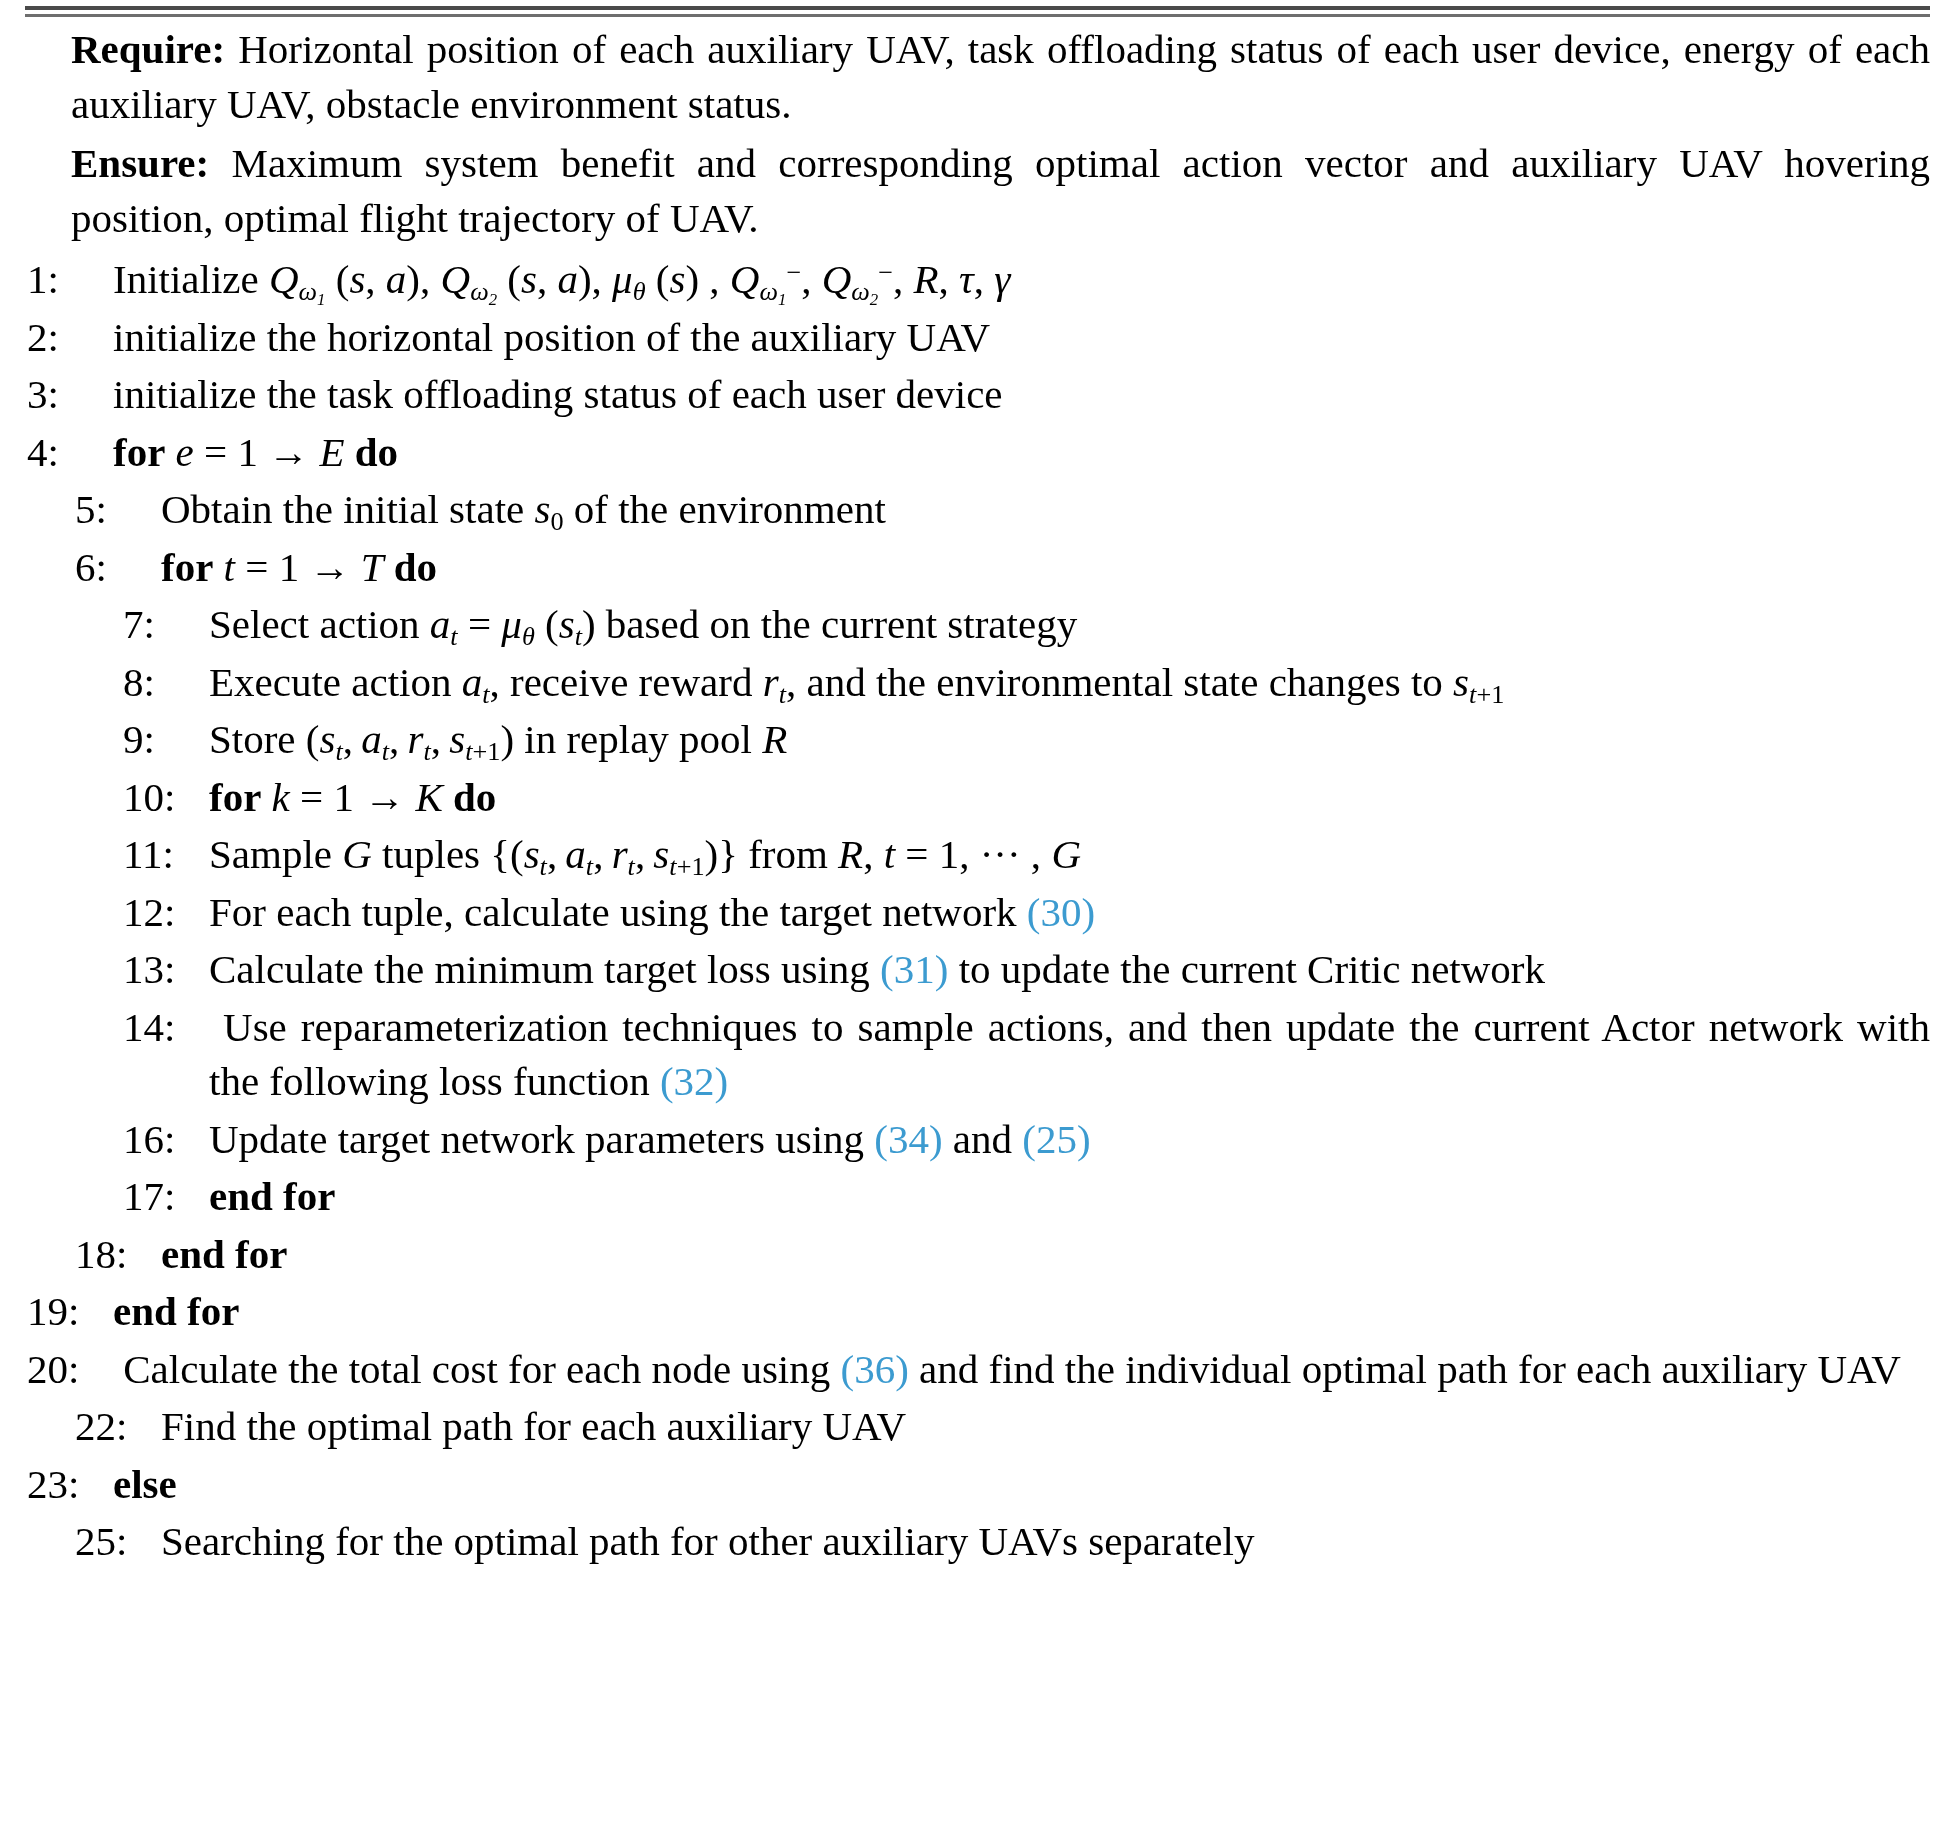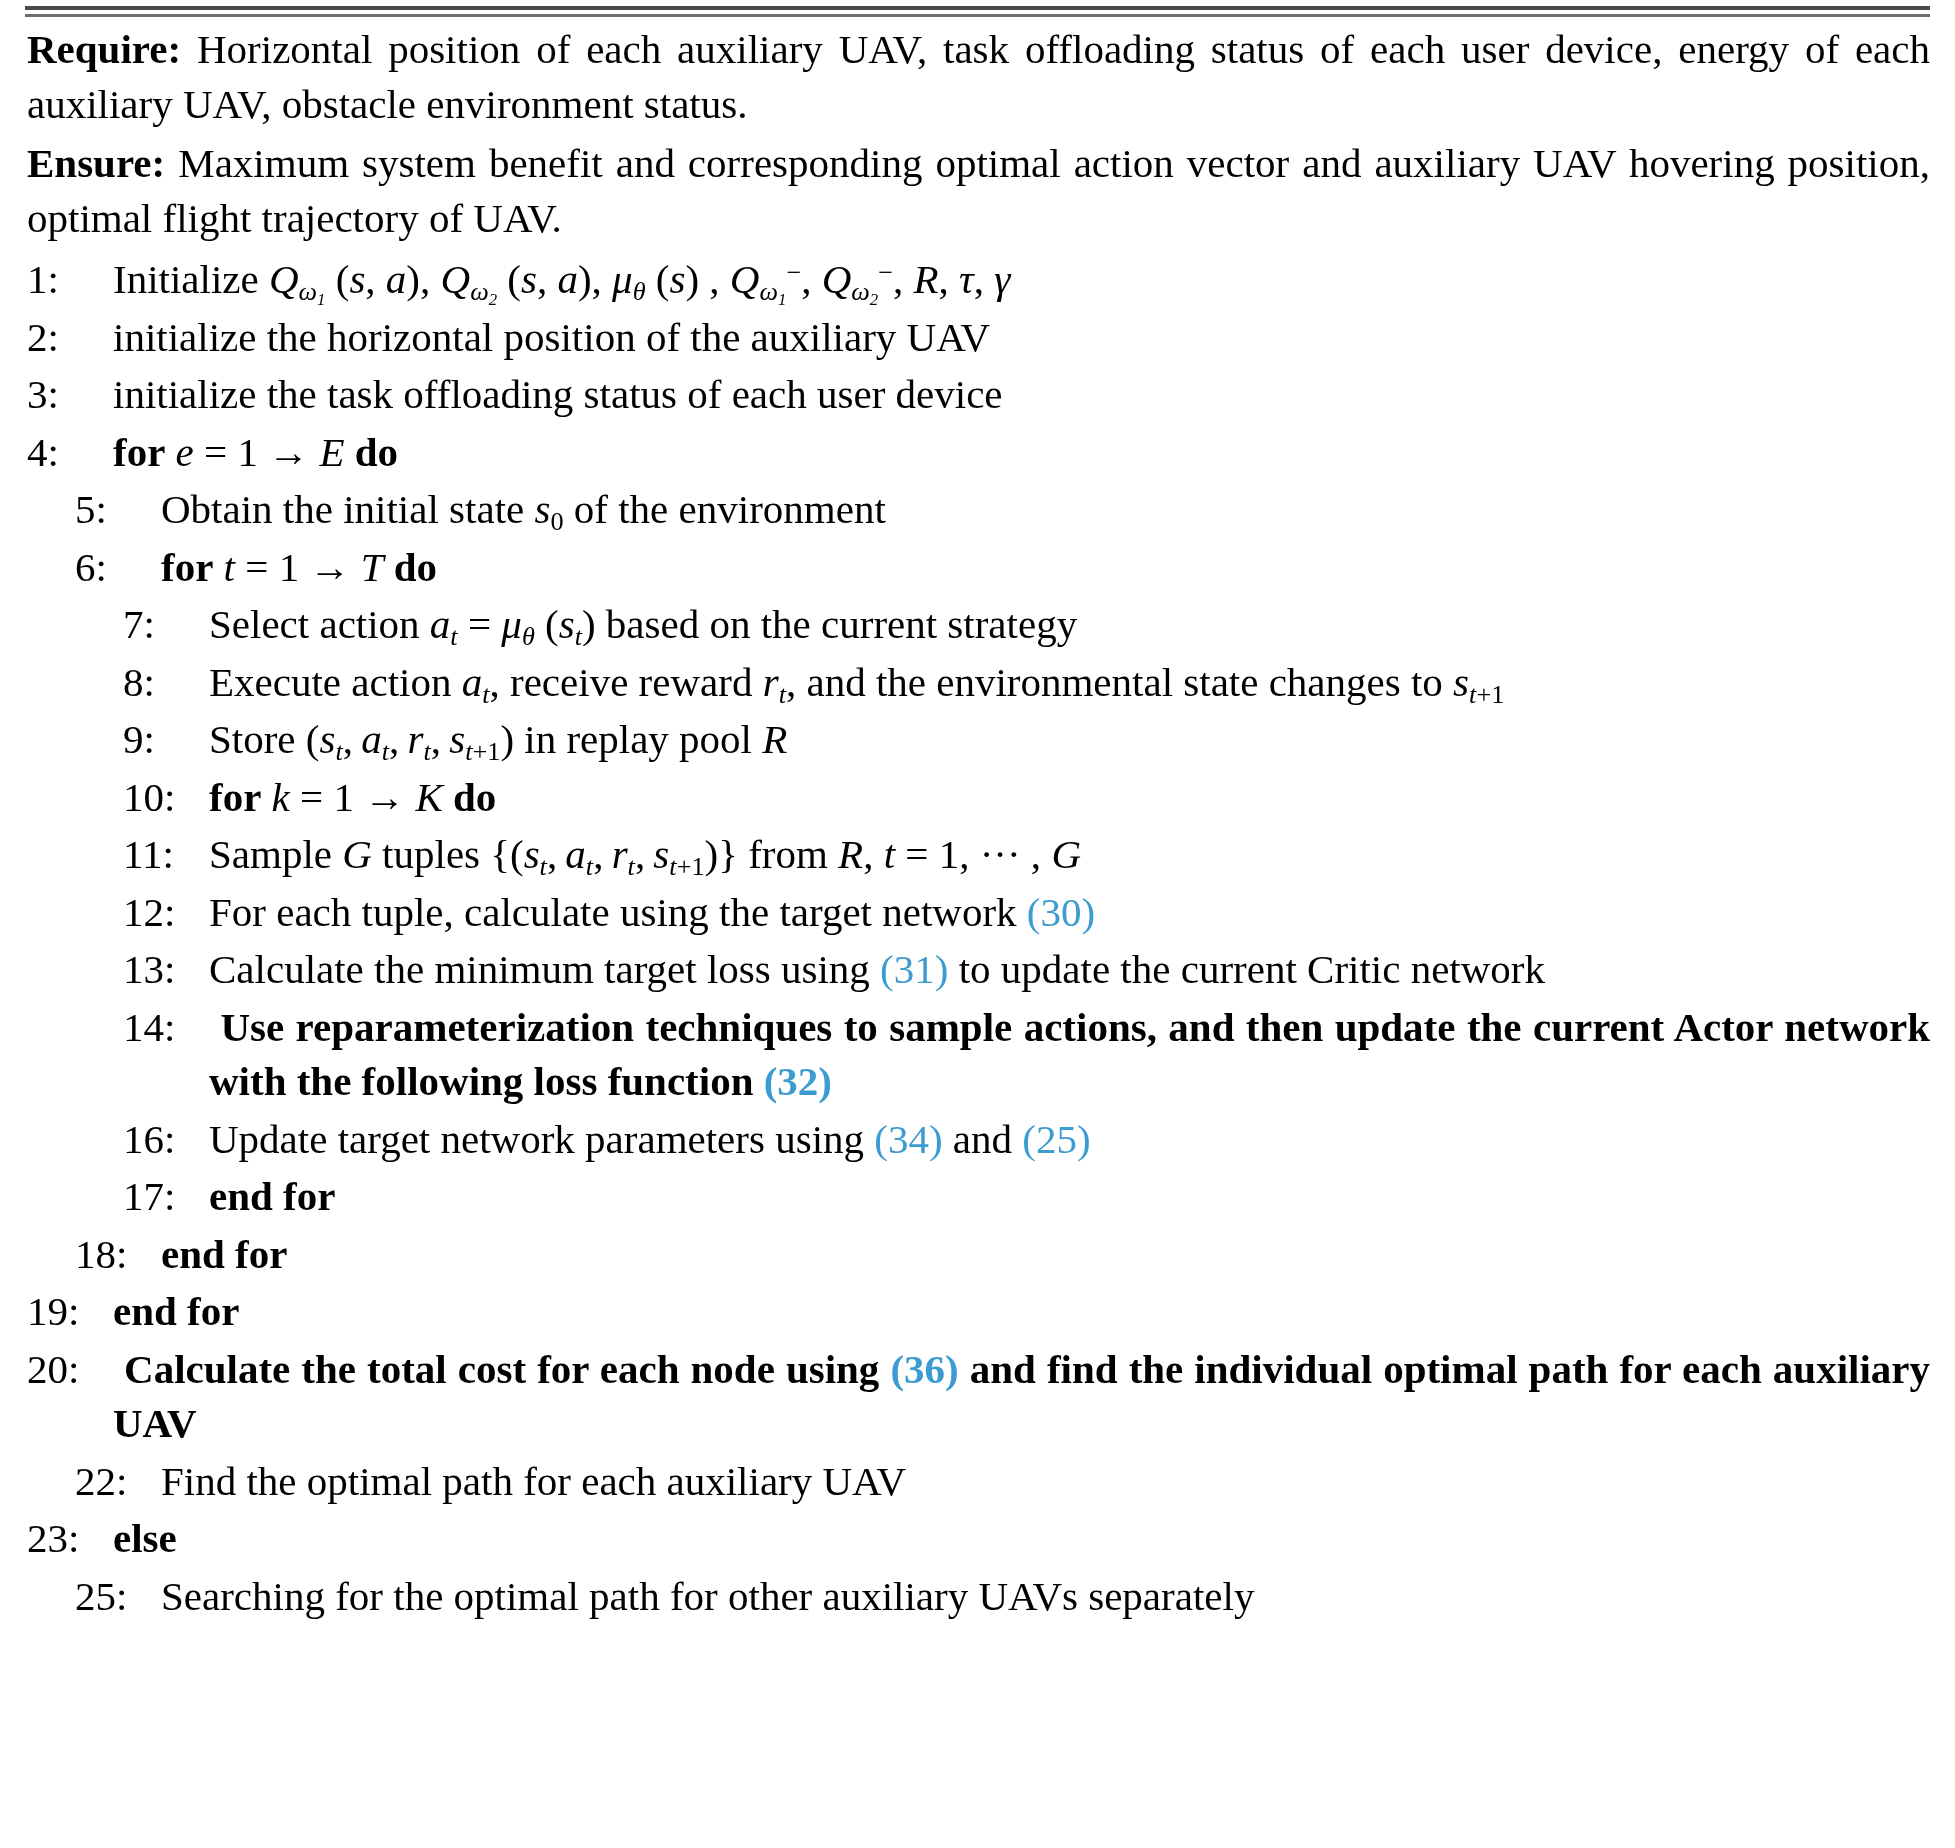--- a/index.html
+++ b/index.html
@@ -43,20 +43,21 @@
   .caption .cap-label { font-weight: bold; }
   .caption .cap-title { font-weight: normal; }
 
   
   .io-block {
     font-size: 41px;
     line-height: 1.33;
     text-align: justify;
     text-justify: inter-word;
     padding: 5px 0 0 2px;
+    margin-left: 44px;
   }
   .io-block .io-label { font-weight: bold; }
   .io-block.last { padding-bottom: 4px; }
 
   
   .step {
     font-size: 41px;
     line-height: 1.33;
     position: relative;
     padding-left: 88px;
@@ -78,21 +79,20 @@
 
   
   .ind0 { margin-left: 0px; }
   .ind1 { margin-left: 48px; }
   .ind2 { margin-left: 96px; }
   .ind3 { margin-left: 96px; }
 
   
   .step .body.hang {
     text-indent: 0;
-    font-weight: bold;
   }
 
   .kw { font-weight: bold; }
   .mathit { font-style: italic; font-family: "Liberation Serif", "DejaVu Serif", serif; }
   .eqref { color: #3c9bd0; text-align: right; }
 
   sub, sup {
     font-size: 0.64em;
     line-height: 0;
   }

